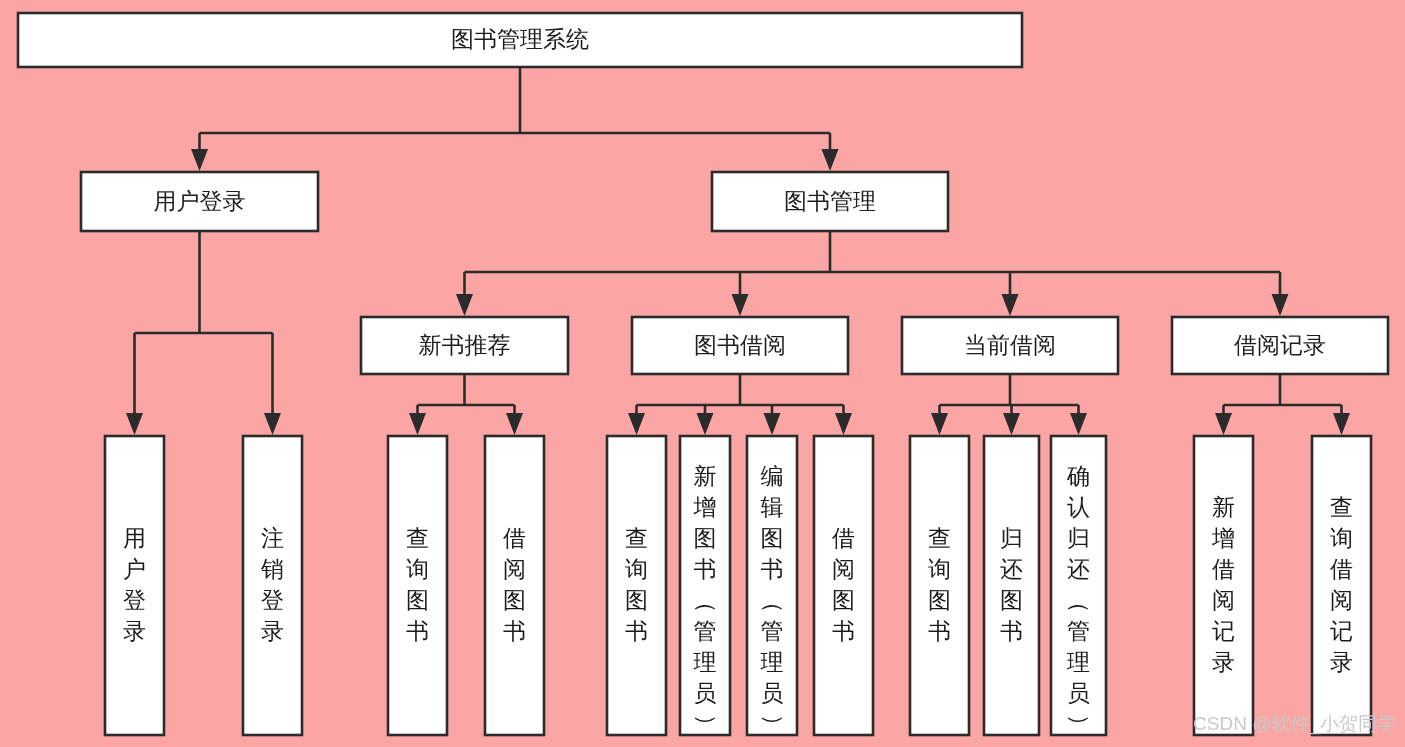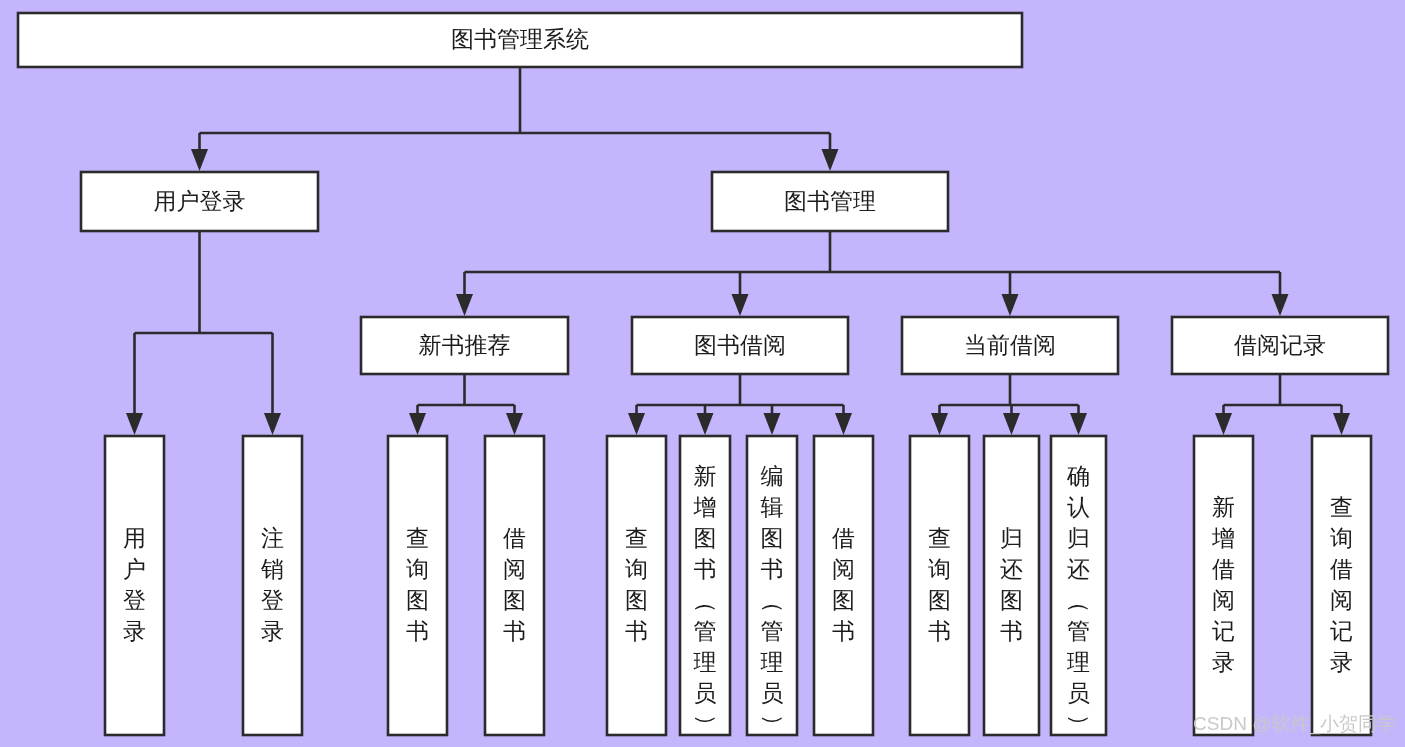--- a/index.html
+++ b/index.html
@@ -11,21 +11,21 @@
   body {
     width: 1405px;
     height: 747px;
     font-family: "Liberation Sans", "DejaVu Sans", sans-serif;
     overflow: hidden;
   }
   #diagram-root {
     position: relative;
     width: 1405px;
     height: 747px;
-    background: #c4b5fd;
+    background: #fca5a5;
   }
   svg#chart-svg {
     position: absolute;
     top: 0;
     left: 0;
     width: 1405px;
     height: 747px;
     display: block;
   }
   .node-box {

